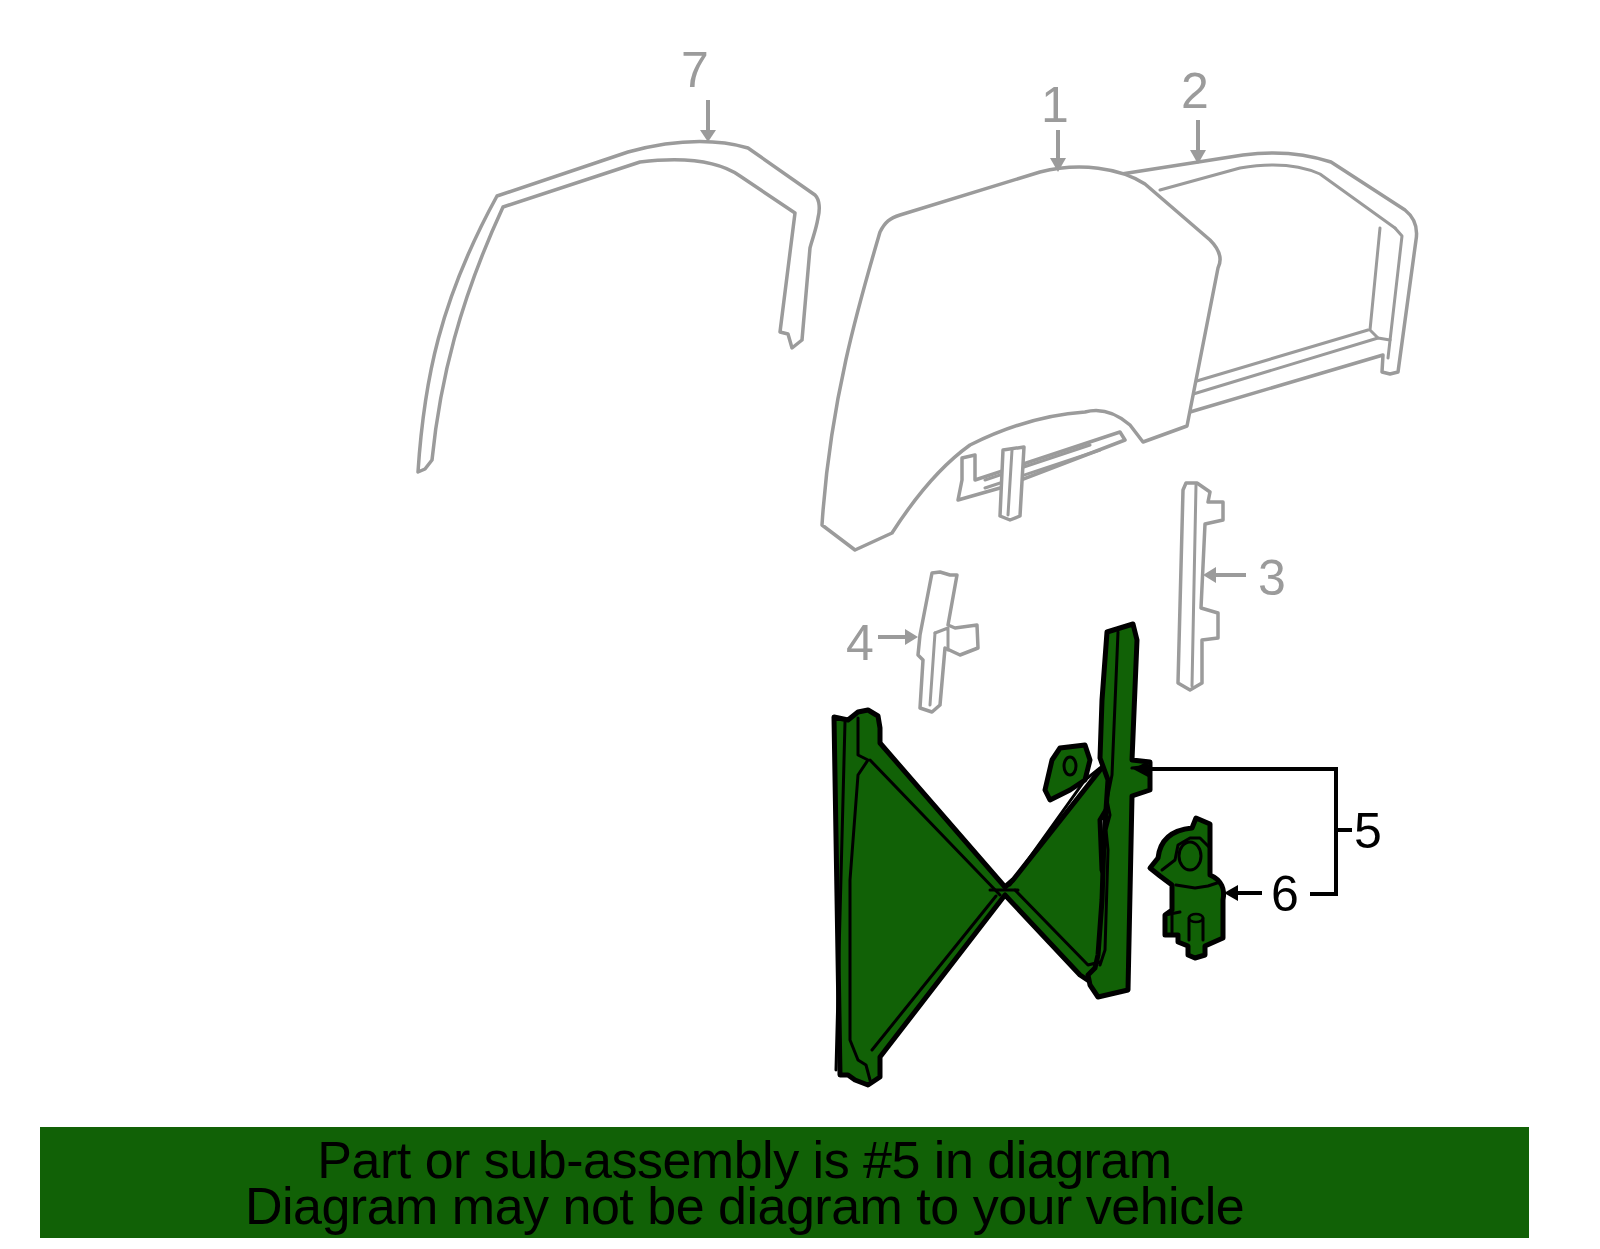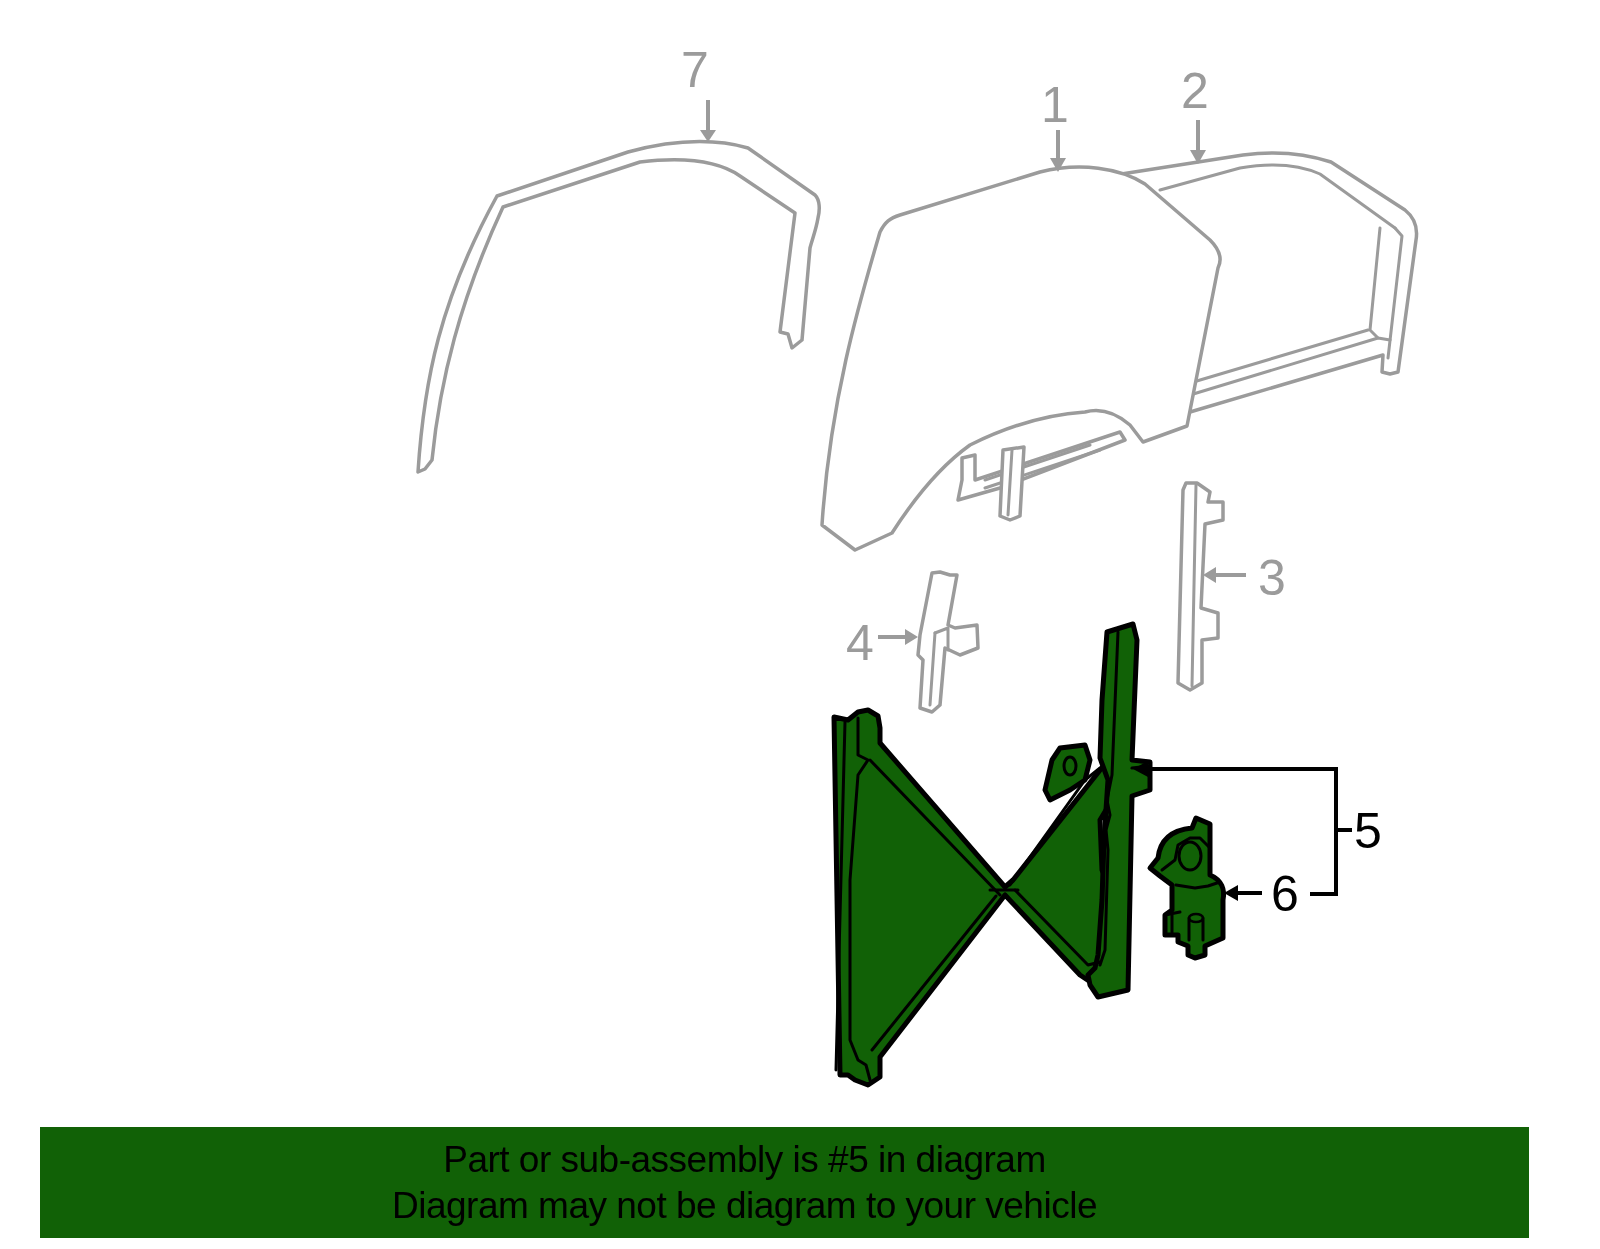--- a/index.html
+++ b/index.html
@@ -66,21 +66,21 @@
     #banner {
       position: absolute;
       left: 40px;
       top: 1127px;
       width: 1489px;
       height: 111px;
       background: #116106;
       color: #000000;
       text-align: center;
       font-family: "Liberation Sans", sans-serif;
-      font-size: 37px;
+      font-size: 52px;
       line-height: 46px;
       box-sizing: border-box;
       padding-top: 10px;
     }
     #banner .line {
       display: block;
       position: relative;
       left: -40px;
       letter-spacing: -0.5px;
     }

